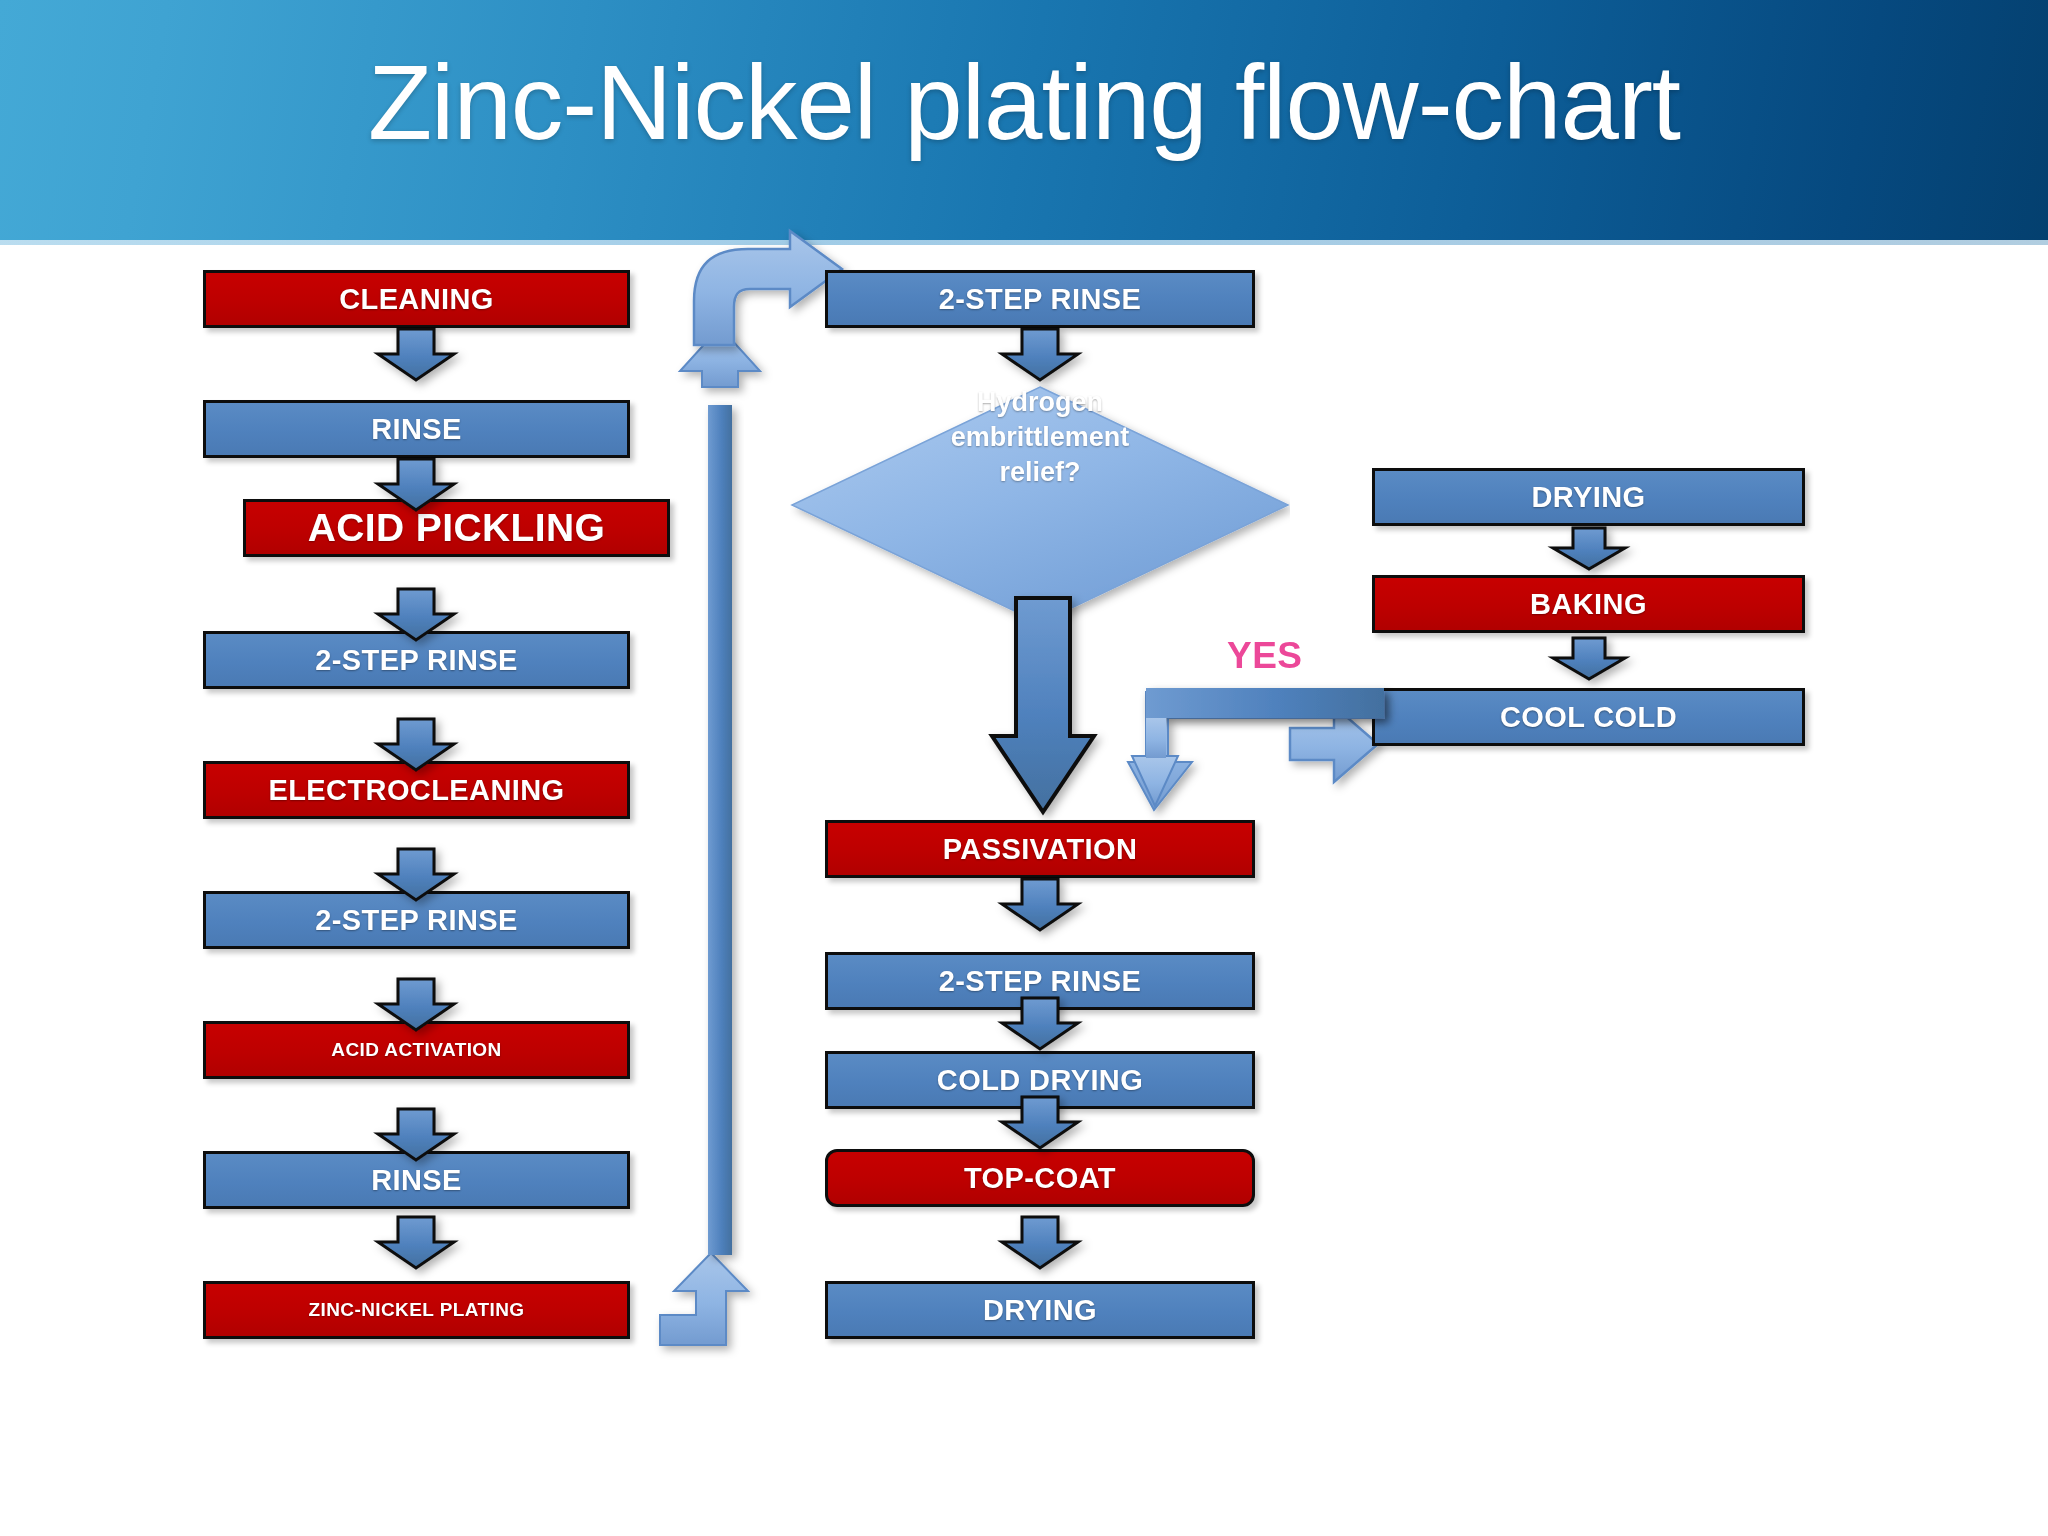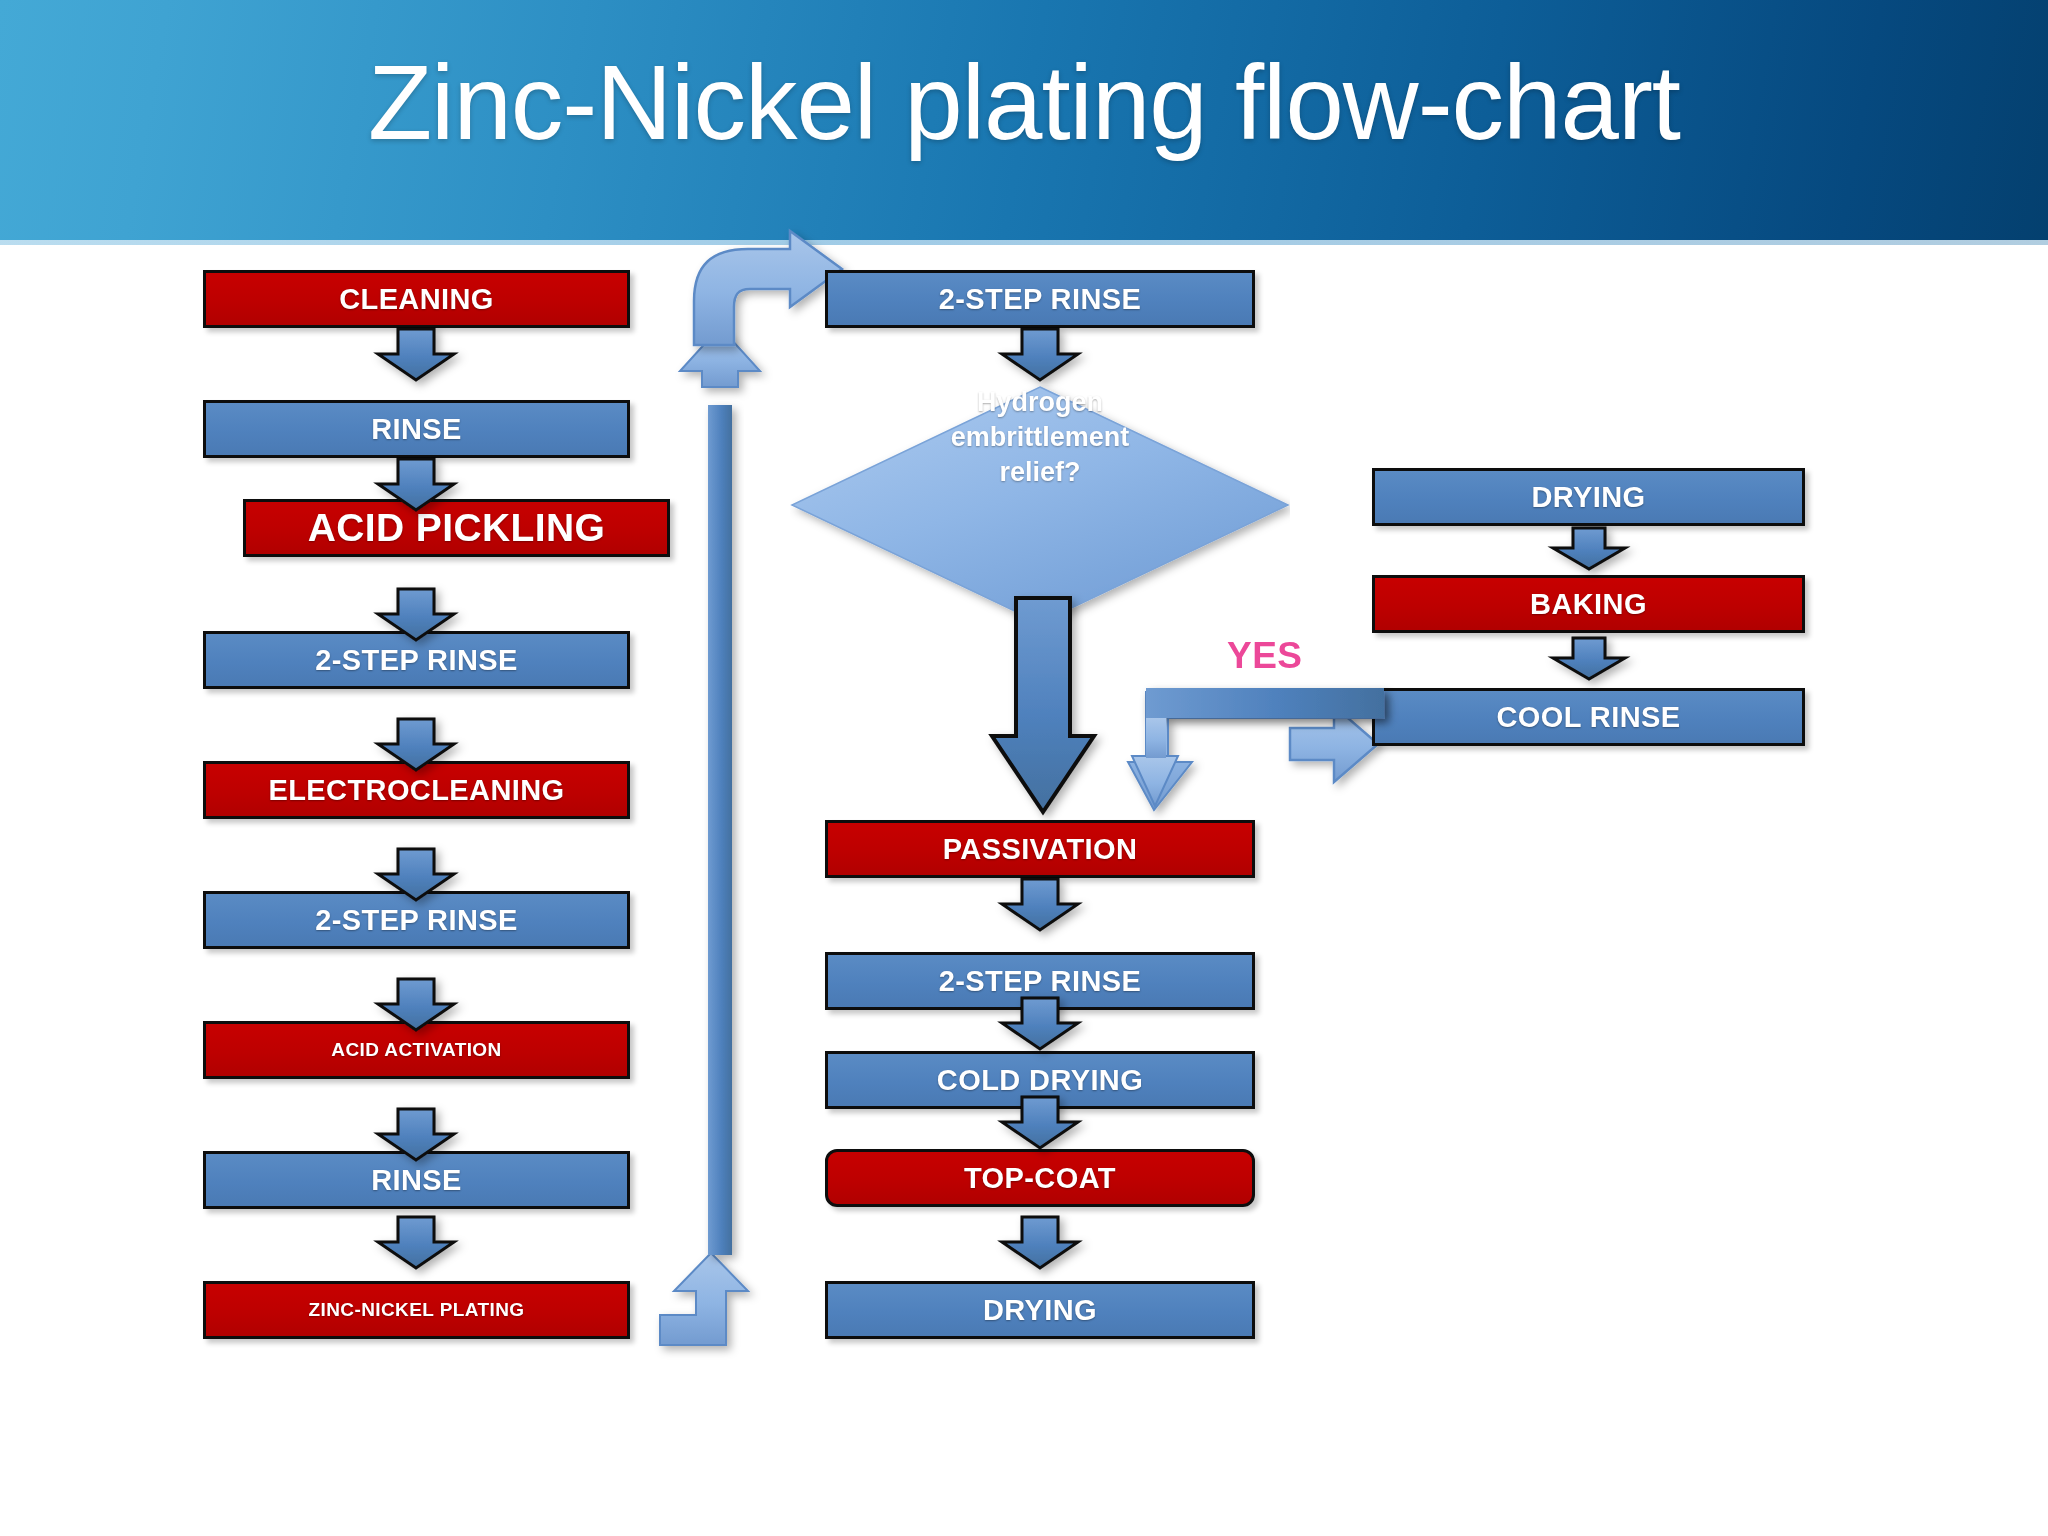--- a/index.html
+++ b/index.html
@@ -294,21 +294,21 @@
         </svg>
     </div>
 
     <div class="box blue" style="left:1372px;top:223px;width:433px;height:58px;font-size:29px;">
       <span>DRYING</span>
     </div>
     <div class="box red" style="left:1372px;top:330px;width:433px;height:58px;font-size:29px;">
       <span>BAKING</span>
     </div>
     <div class="box blue" style="left:1372px;top:443px;width:433px;height:58px;font-size:29px;">
-      <span>COOL RINSE</span>
+      <span>COOL COLD</span>
     </div>
 
     <div class="dnarrow" style="left:1551px;top:283px;width:76px;height:42px;">
       <svg viewBox="0 0 76 42">
           <polygon points="22,0 54,0 54,20 74,20 38,41 2,20 22,20" fill="url(#gBlueV)" stroke="#0d0d0d" stroke-width="3" filter="url(#softShadow)"></polygon>
         </svg>
     </div>
     <div class="dnarrow" style="left:1551px;top:393px;width:76px;height:42px;">
       <svg viewBox="0 0 76 42">
           <polygon points="22,0 54,0 54,20 74,20 38,41 2,20 22,20" fill="url(#gBlueV)" stroke="#0d0d0d" stroke-width="3" filter="url(#softShadow)"></polygon>

